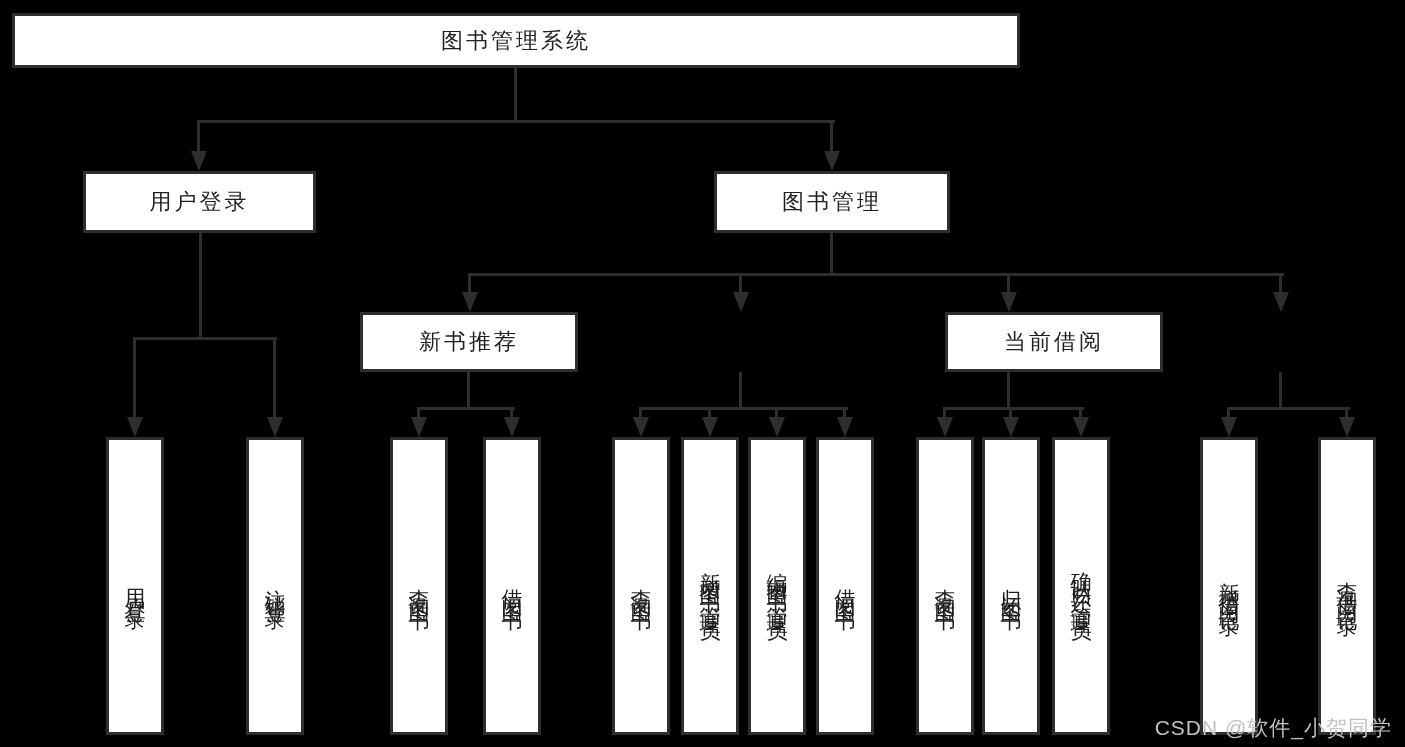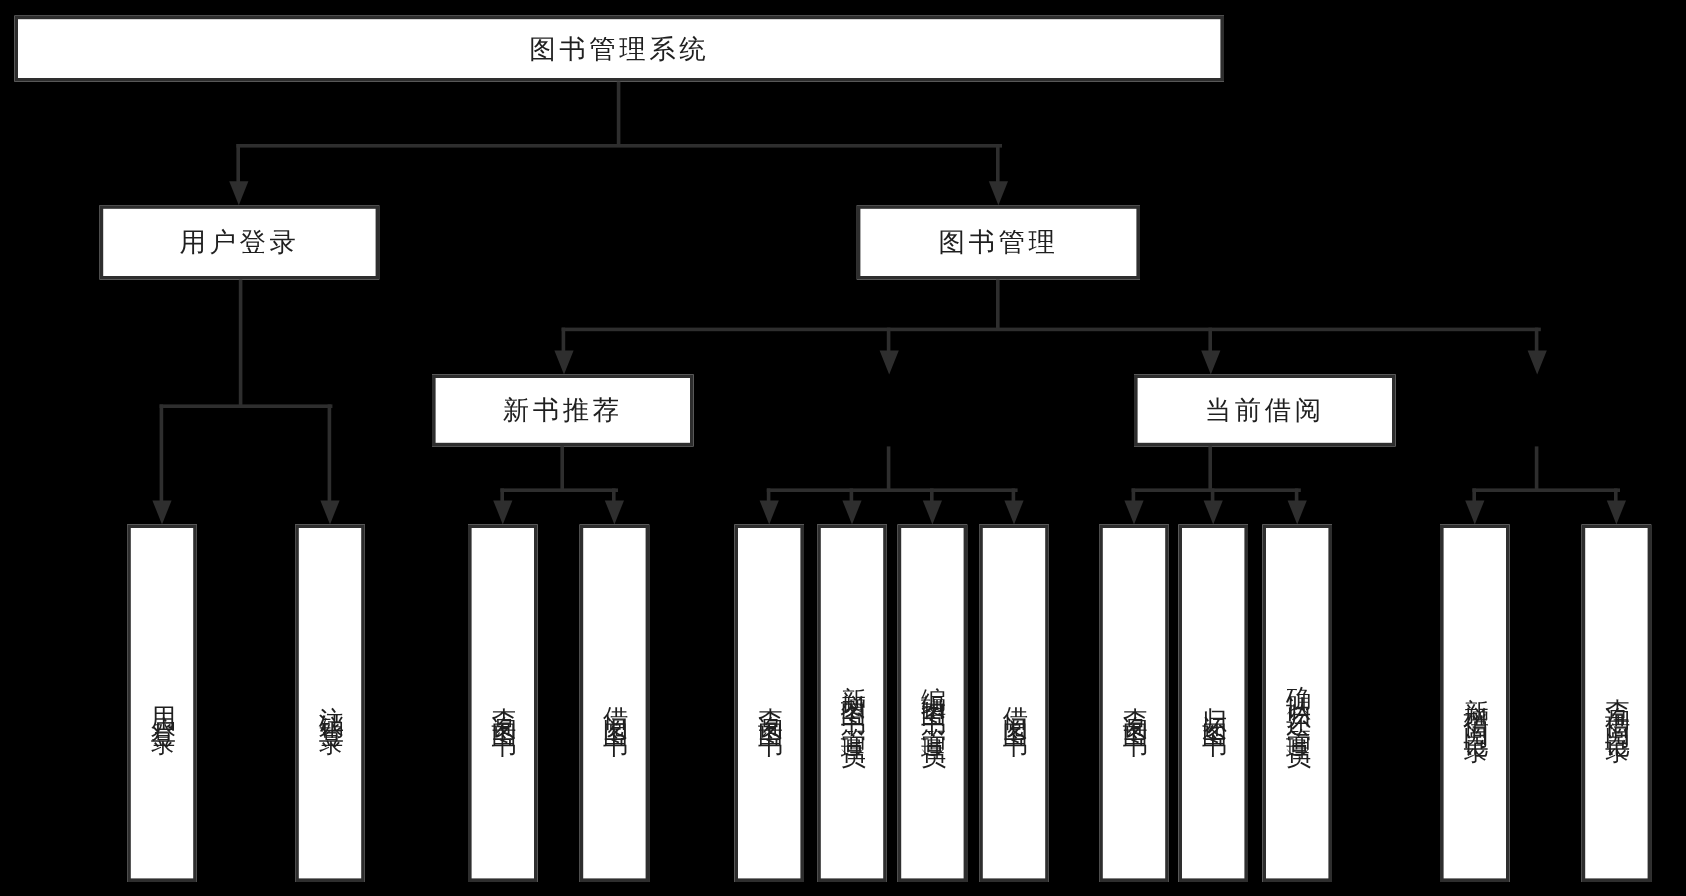--- a/index.html
+++ b/index.html
@@ -157,14 +157,15 @@
     <span class="vlabel">确认归还（管理员）</span>
   </div>
 
   <div class="vbox" style="left:1200px;">
     <span class="vlabel">新增借阅记录</span>
   </div>
   <div class="vbox" style="left:1318px;">
     <span class="vlabel">查询借阅记录</span>
   </div>
 
+  <div class="watermark">CSDN @软件_小贺同学</div>
 
 </div>
 
 </body></html>

